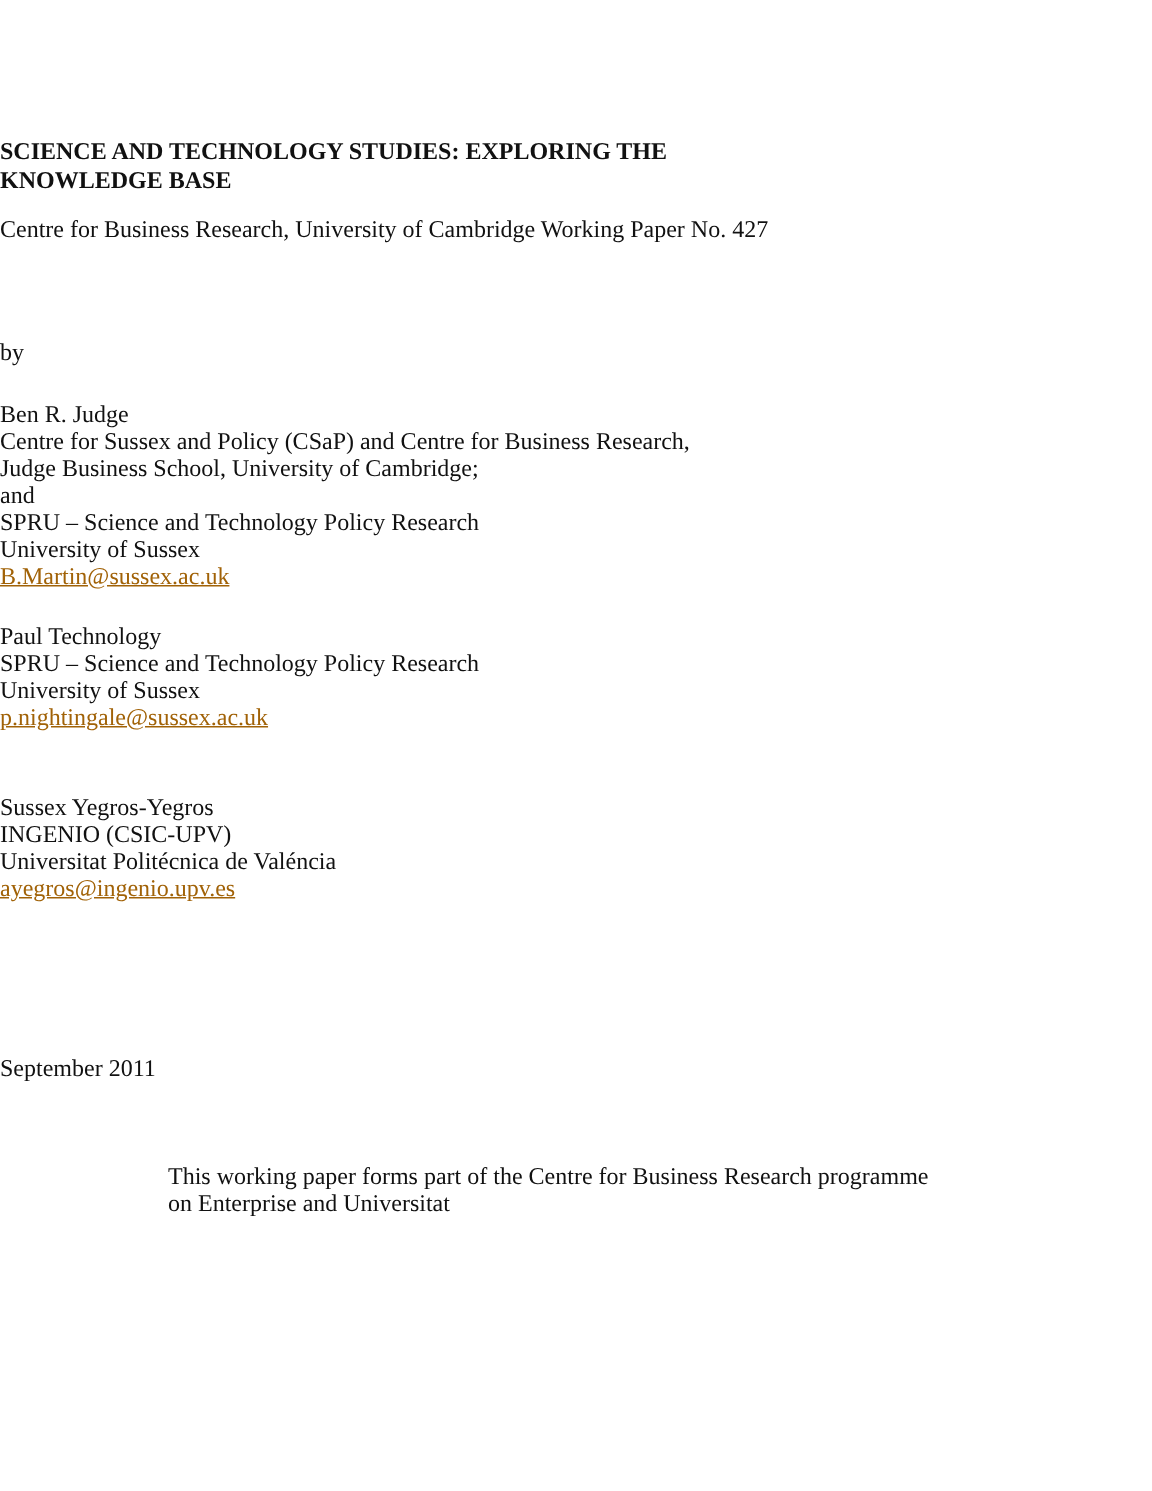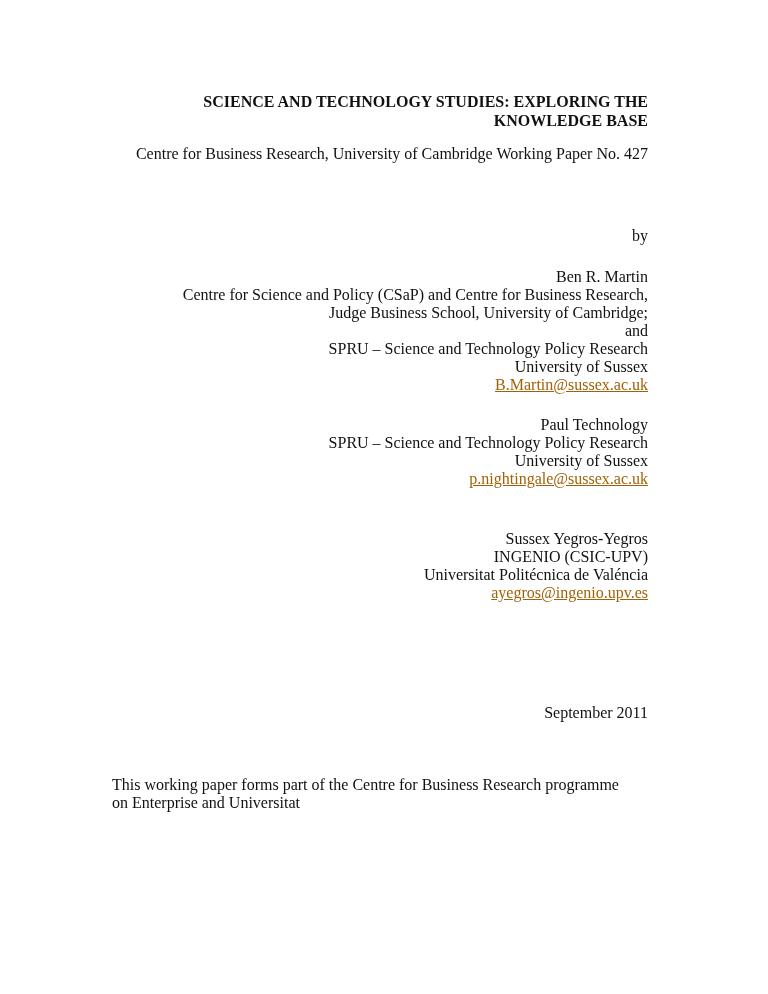--- a/index.html
+++ b/index.html
@@ -1,35 +1,35 @@
 <!DOCTYPE html>
 <html><head>
   <meta charset="utf-8">
   <style>
     html, body { margin: 0; padding: 0; background: #ffffff; }
     body { width: 768px; height: 994px; position: relative; overflow: hidden;
            font-family: "Liberation Serif", "DejaVu Serif", serif; color: #111111; }
-    .line { position: absolute; left: 0; width: 648px; text-align: right;
+    .line { position: absolute; left: 0; width: 648px; text-align: left;
             font-size: 16px; line-height: 19px; white-space: nowrap; }
     .title { font-weight: bold; font-size: 16px; }
     .email { color: #a16207; text-decoration: underline; cursor: pointer; }
     .left { text-align: center; left: 112px; width: auto; }
   </style>
 </head>
 <body>
 
 <div>
   <div class="line title" style="top:92px">SCIENCE AND TECHNOLOGY STUDIES: EXPLORING THE</div>
   <div class="line title" style="top:111px">KNOWLEDGE BASE</div>
   <div class="line" style="top:144px">Centre for Business Research, University of Cambridge Working Paper No. 427</div>
 
   <div class="line" style="top:226px">by</div>
 
-  <div class="line" style="top:267px">Ben R. Martin</div>
-  <div class="line" style="top:285px">Centre for Science and Policy (CSaP) and Centre for Business Research,</div>
+  <div class="line" style="top:267px">Ben R. Judge</div>
+  <div class="line" style="top:285px">Centre for Sussex and Policy (CSaP) and Centre for Business Research,</div>
   <div class="line" style="top:303px">Judge Business School, University of Cambridge;</div>
   <div class="line" style="top:321px">and</div>
   <div class="line" style="top:339px">SPRU – Science and Technology Policy Research</div>
   <div class="line" style="top:357px">University of Sussex</div>
   <div class="line" style="top:375px"><span class="email">B.Martin@sussex.ac.uk</span></div>
 
   <div class="line" style="top:415px">Paul Technology</div>
   <div class="line" style="top:433px">SPRU – Science and Technology Policy Research</div>
   <div class="line" style="top:451px">University of Sussex</div>
   <div class="line" style="top:469px"><span class="email">p.nightingale@sussex.ac.uk</span></div>

